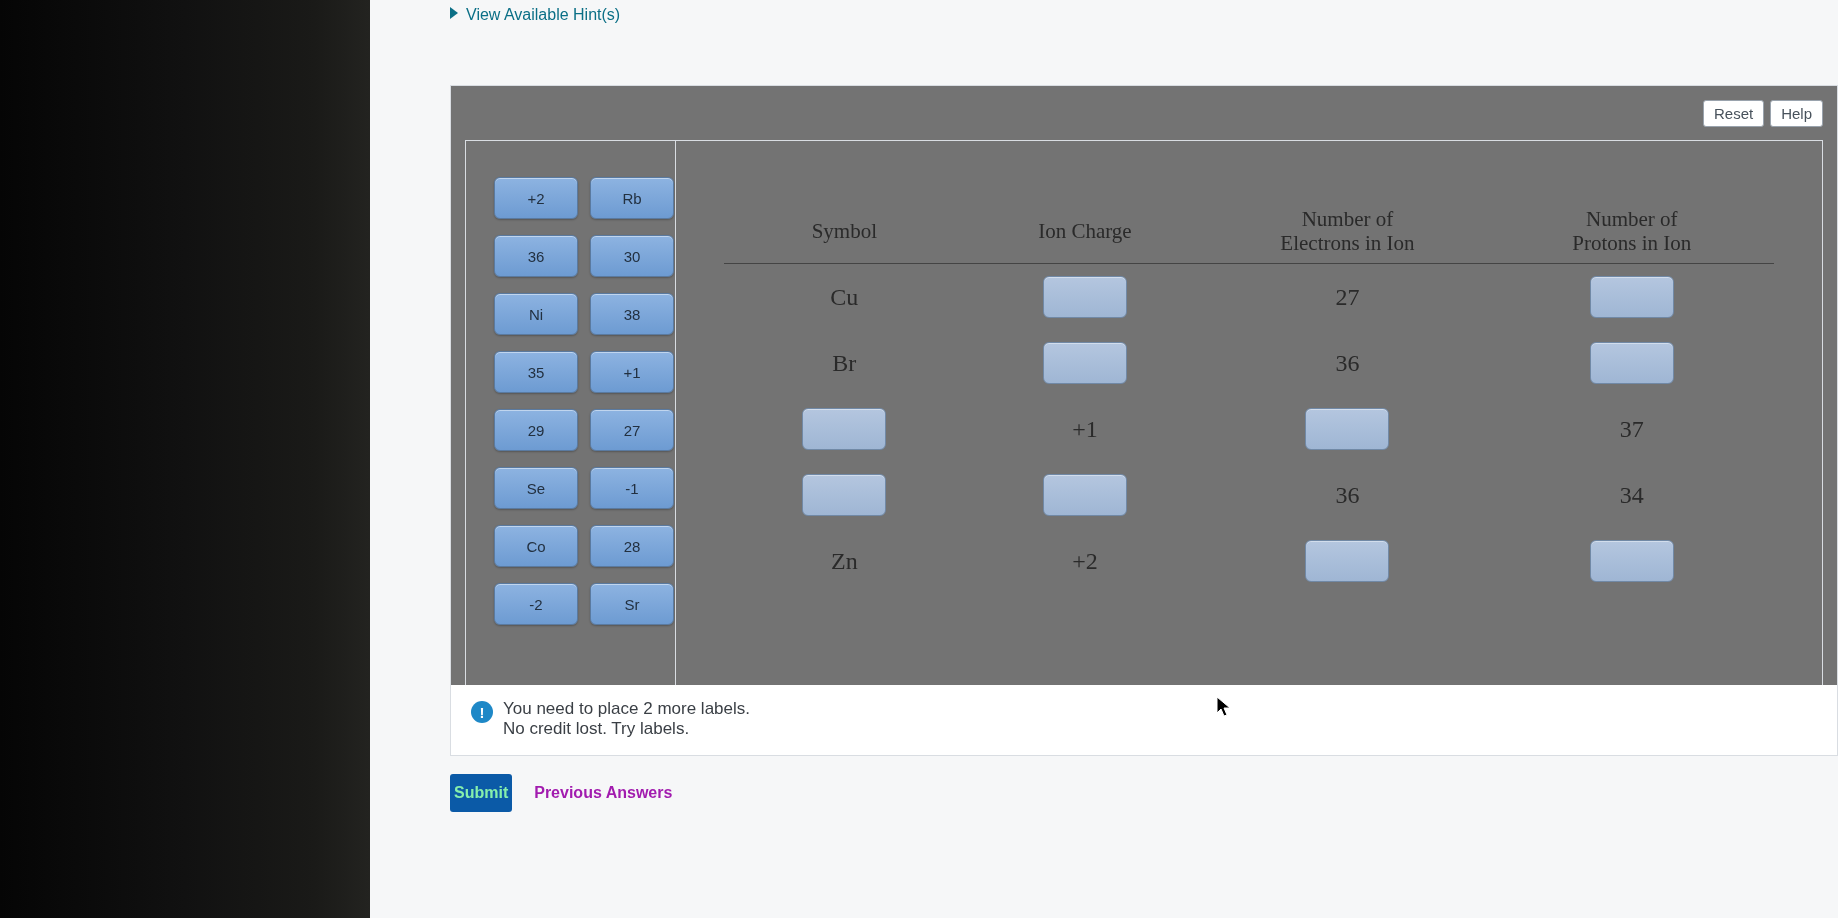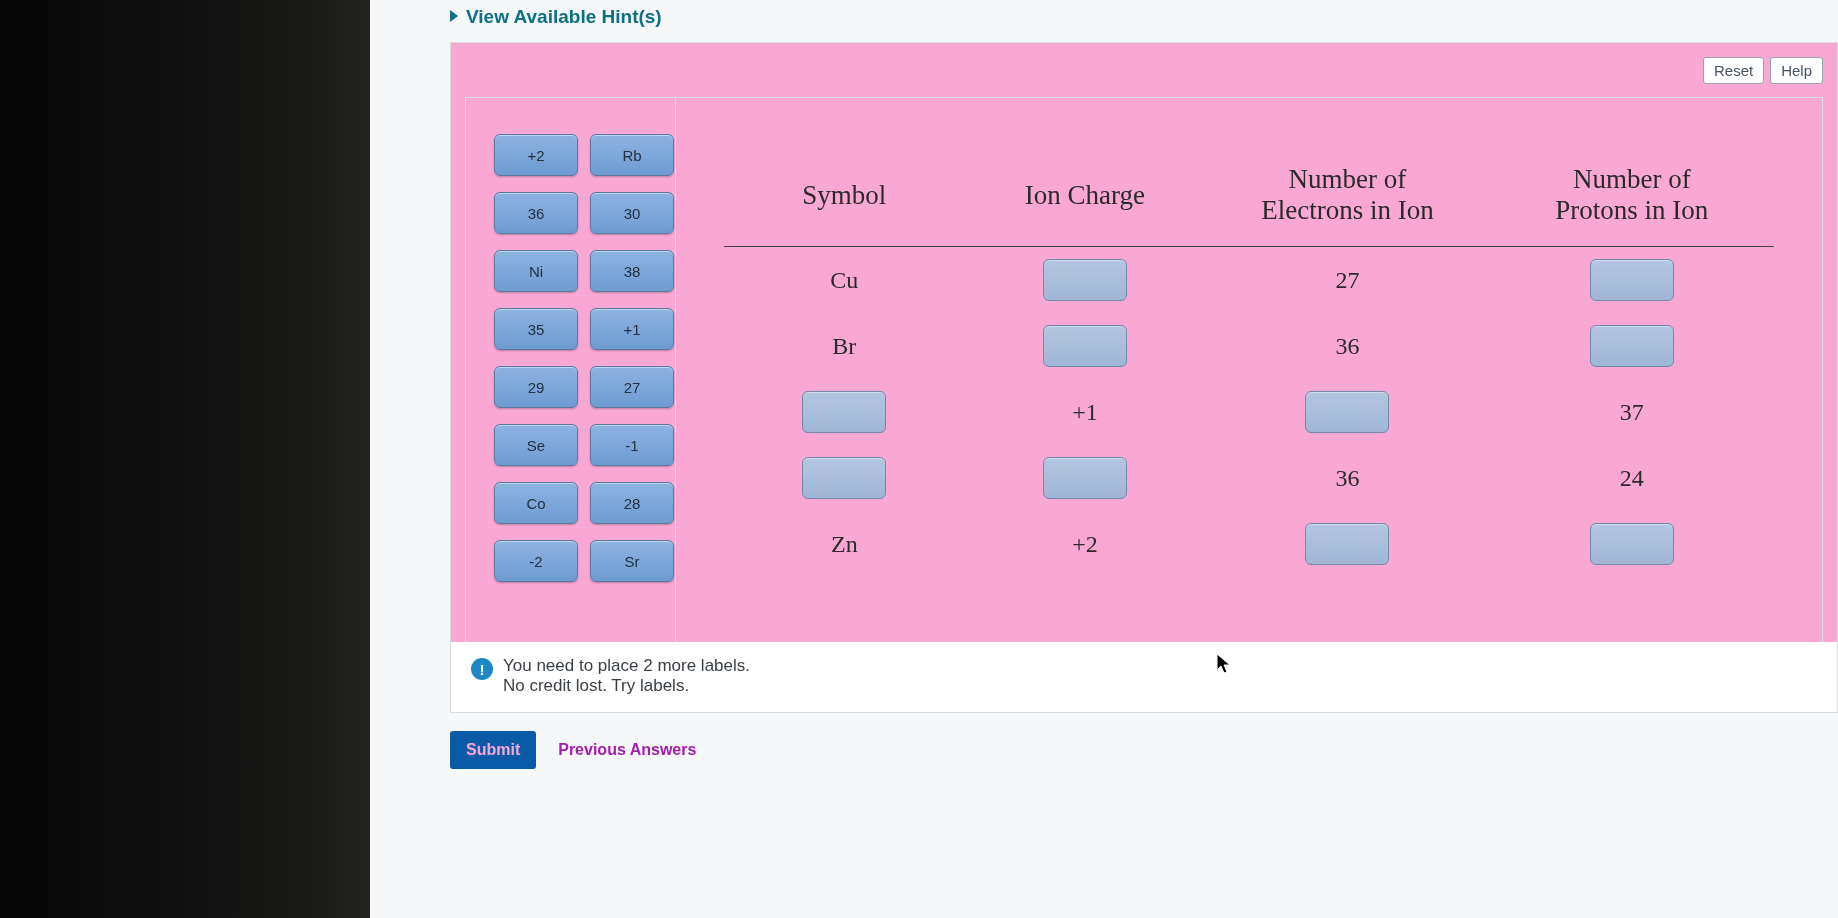--- a/index.html
+++ b/index.html
@@ -30,40 +30,41 @@
   }
   .prompt-partial {
     color: #555;
     font-weight: 600;
     font-size: 16px;
     padding: 0 0 6px 0;
     opacity: .3;
   }
   .hint-link {
     color: #0b6f86;
-    font-weight: 700;
-    font-size: 19px;
+    font-weight: 400;
+    font-size: 16px;
     padding: 6px 0 14px 0;
     cursor: pointer;
   }
   .hint-link .tri {
     display: inline-block;
     width: 0; height: 0;
     border-top: 6px solid transparent;
     border-bottom: 6px solid transparent;
     border-left: 8px solid #0b6f86;
     margin-right: 8px;
     vertical-align: 1px;
   }
   .canvas {
     border: 1px solid #d9dde2;
     border-bottom: none;
-    background: #f9a8d4;
+    background: #737373;
     position: relative;
     height: 600px;
+    margin-top: 47px;
   }
   .toolbar {
     position: absolute;
     top: 14px; right: 14px;
     display: flex; gap: 6px;
   }
   .toolbar button {
     background: #fff;
     border: 1px solid #9aa3ad;
     border-radius: 3px;
@@ -112,23 +113,23 @@
     margin: 36px 48px 0 48px;
   }
   .ion-head, .ion-row {
     display: grid;
     grid-template-columns: 1.1fr 1.1fr 1.3fr 1.3fr;
     align-items: center;
     justify-items: center;
   }
   .ion-head {
     font-family: Georgia, "Times New Roman", serif;
-    font-size: 27px;
+    font-size: 21px;
     color: #2a2a2a;
-    padding-bottom: 20px;
+    padding-bottom: 8px;
     border-bottom: 1.5px solid #444;
   }
   .ion-head div { text-align: center; line-height: 1.15; }
   .ion-row {
     height: 66px;
     font-family: Liberation Serif, serif;
     font-size: 24px;
     color: #2a2a2a;
   }
   .slot {
@@ -165,24 +166,24 @@
     margin-top: 2px;
   }
   .action-row {
     margin-top: 18px;
     display: flex;
     align-items: center;
     gap: 22px;
   }
   .submit-btn {
     background: #0b5aa7;
-    color: #f9a8d4;
+    color: #86efac;
     border: none;
     border-radius: 3px;
-    padding: 10px 16px;
+    padding: 10px 4px;
     font-size: 16px;
     font-weight: 600;
     cursor: pointer;
   }
   .prev-link {
     color: #a21caf;
     font-weight: 600;
     font-size: 16px;
   }
   .cursor {
@@ -261,21 +262,21 @@
                 <div class="ion-row">
                   <div class="slot"></div>
                   <div>+1</div>
                   <div class="slot"></div>
                   <div>37</div>
                 </div>
                 <div class="ion-row">
                   <div class="slot"></div>
                   <div class="slot"></div>
                   <div>36</div>
-                  <div>24</div>
+                  <div>34</div>
                 </div>
                 <div class="ion-row">
                   <div>Zn</div>
                   <div>+2</div>
                   <div class="slot"></div>
                   <div class="slot"></div>
                 </div>
               </div>
           </div>
 

